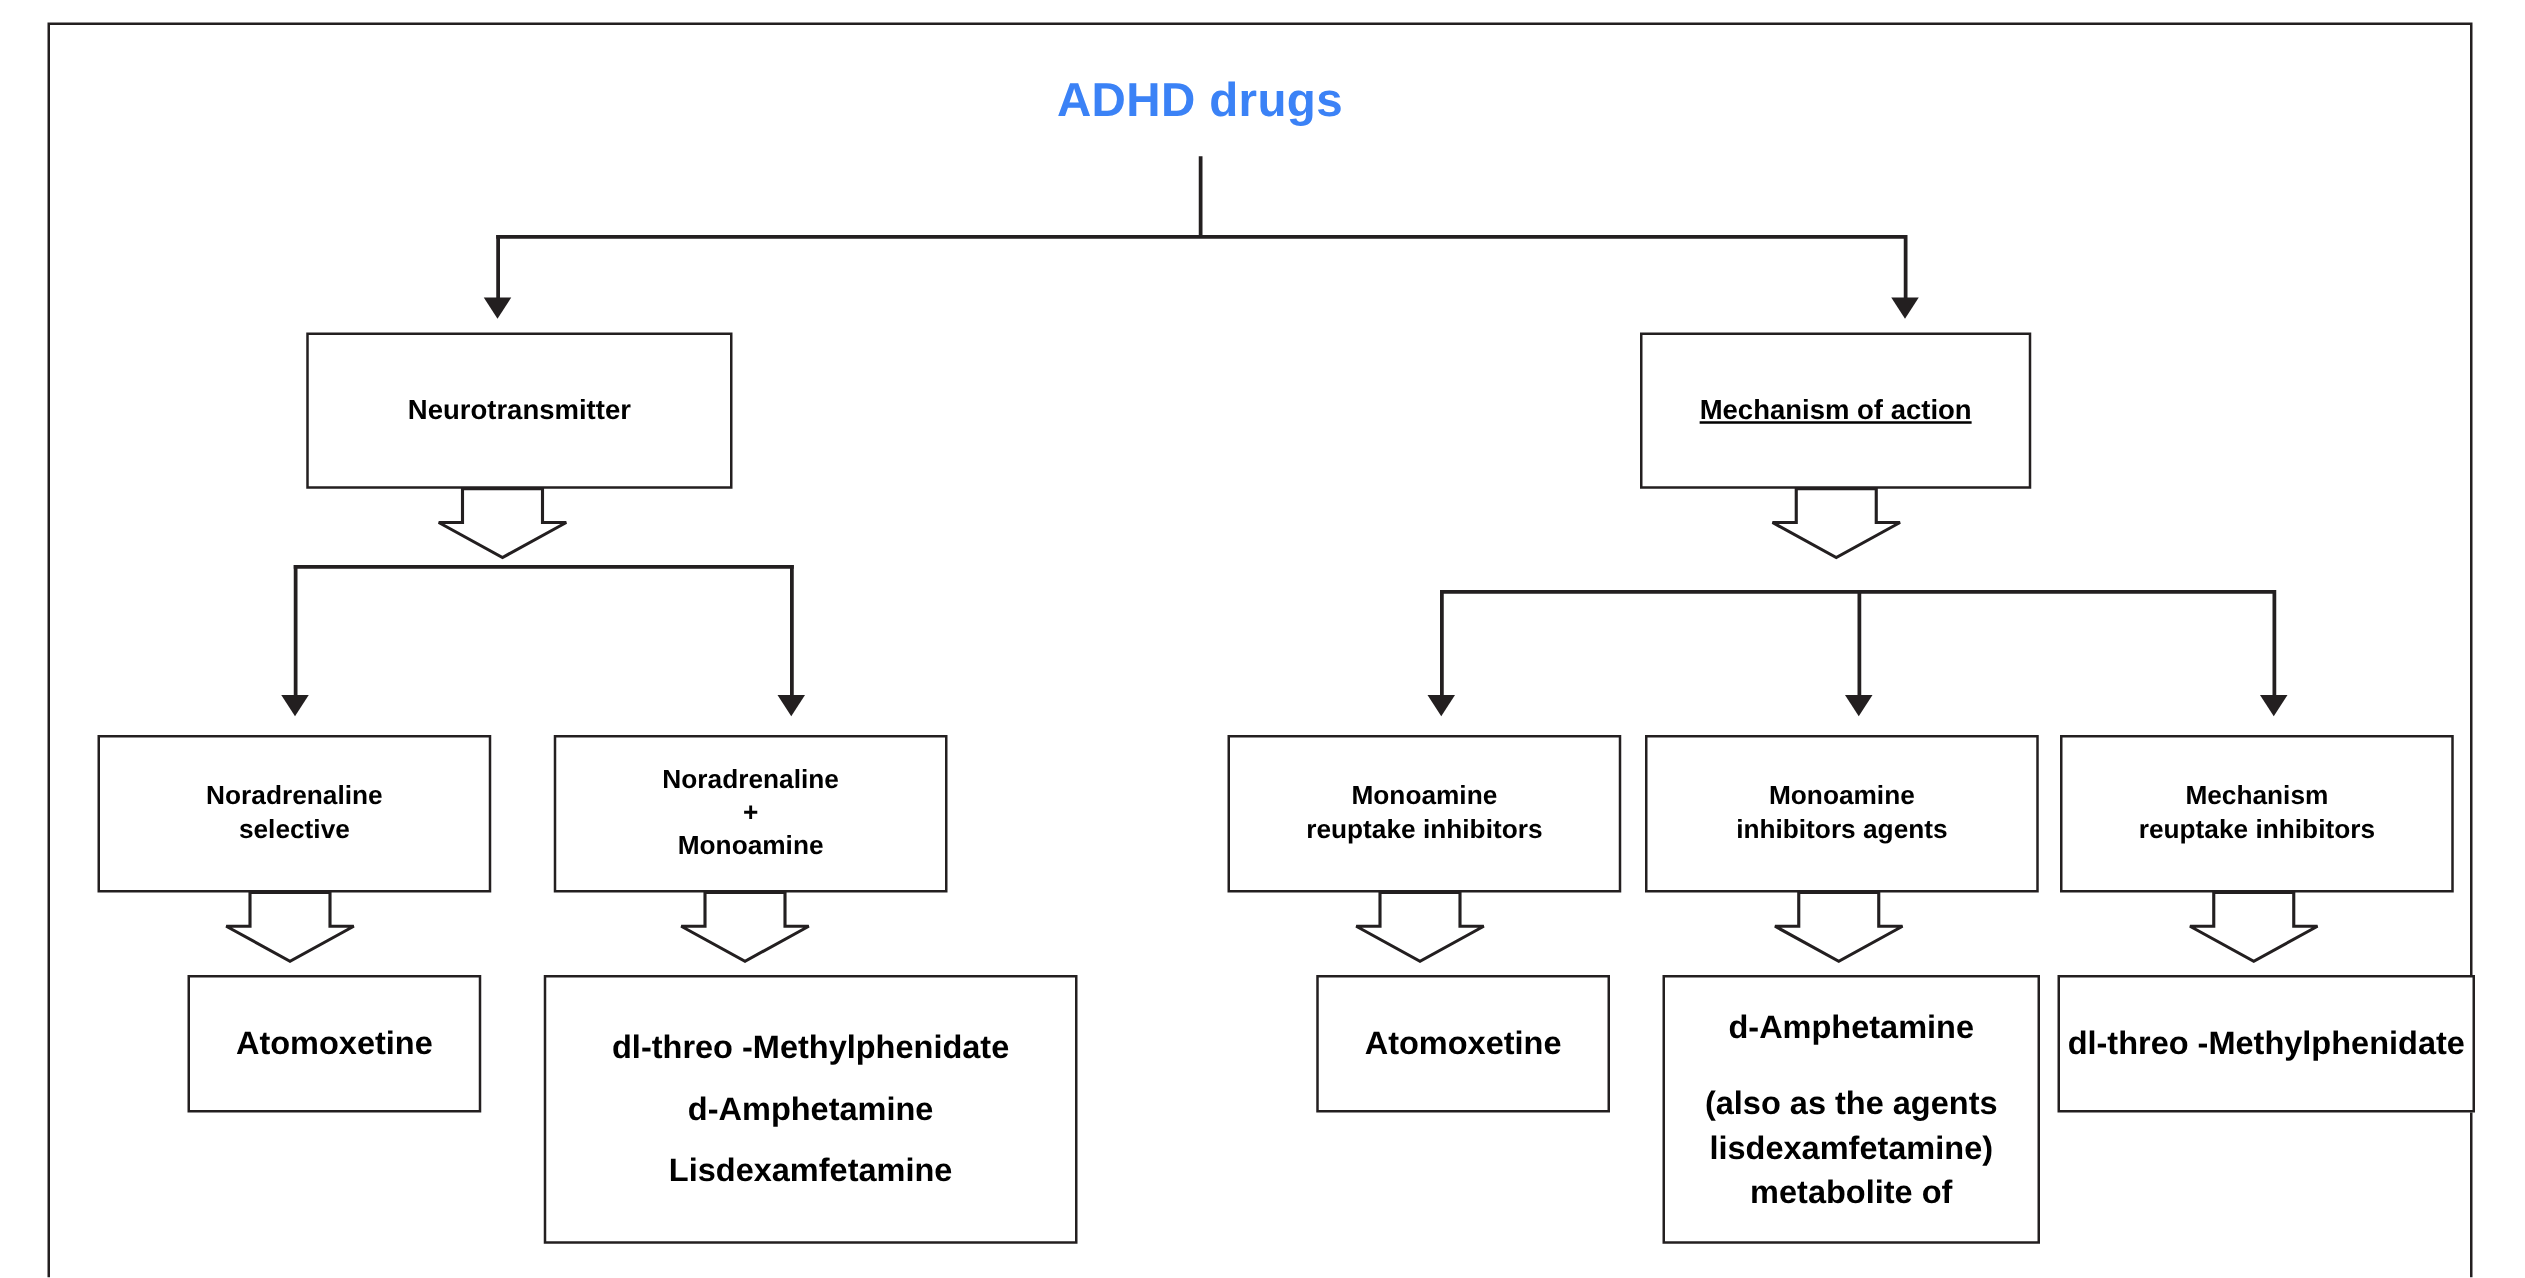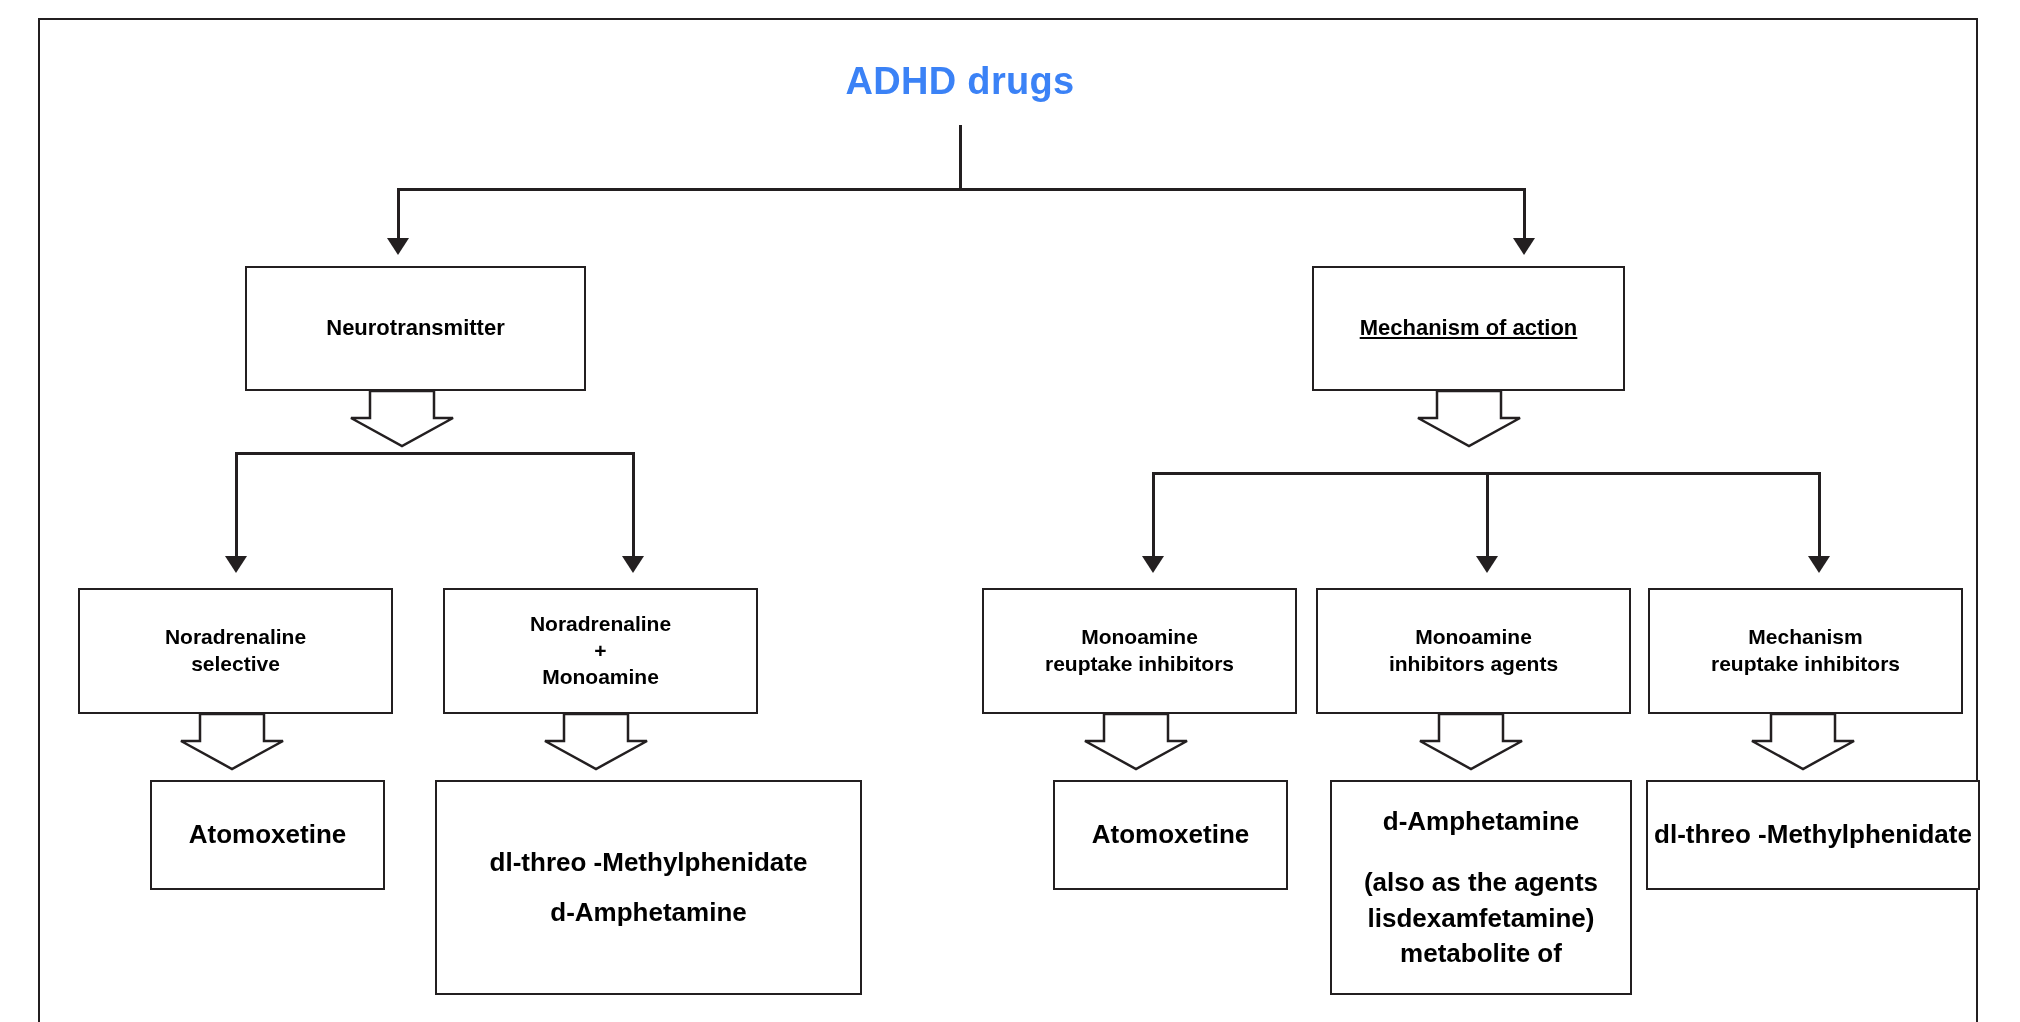--- a/index.html
+++ b/index.html
@@ -199,20 +199,21 @@
     <div class="node fs-leaf" style="left:110px; top:760px; width:235px; height:110px;">
       <span class="txt">
         <span class="line">Atomoxetine</span>
       </span>
     </div>
 
     <div class="node fs-leaf" style="left:395px; top:760px; width:427px; height:215px; line-height:1.9;">
       <span class="txt">
         <span class="line">dl-threo -Methylphenidate</span>
         <span class="line">d-Amphetamine</span>
+        <span class="line">Lisdexamfetamine</span>
       </span>
     </div>
 
     <div class="node fs-leaf" style="left:1013px; top:760px; width:235px; height:110px;">
       <span class="txt">
         <span class="line">Atomoxetine</span>
       </span>
     </div>
 
     <div class="node fs-leaf" style="left:1290px; top:760px; width:302px; height:215px; line-height:1.35;">

